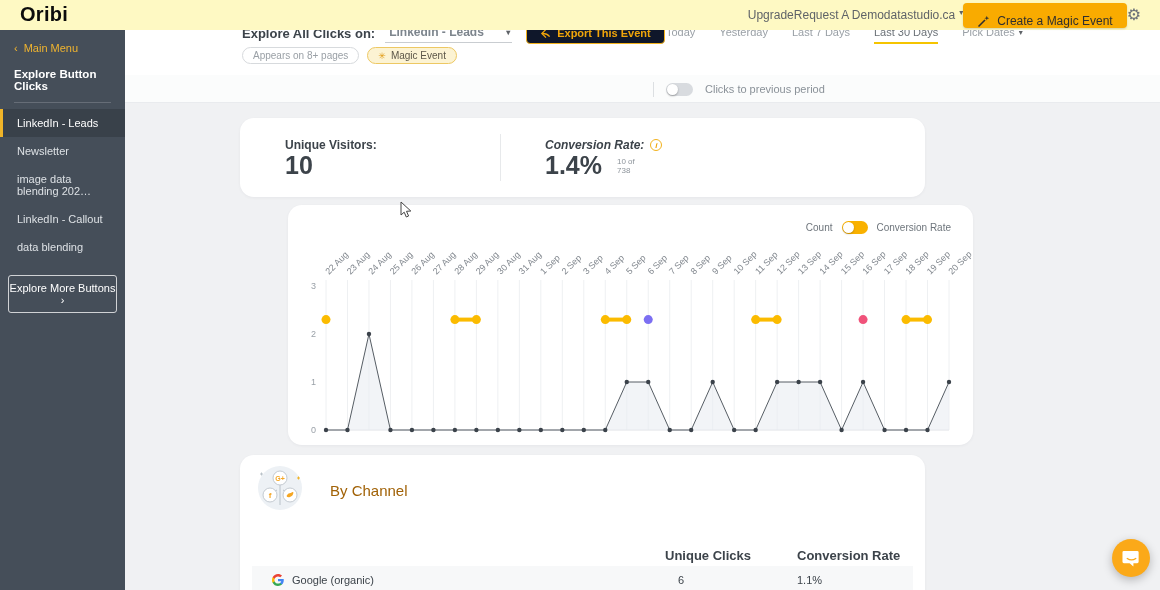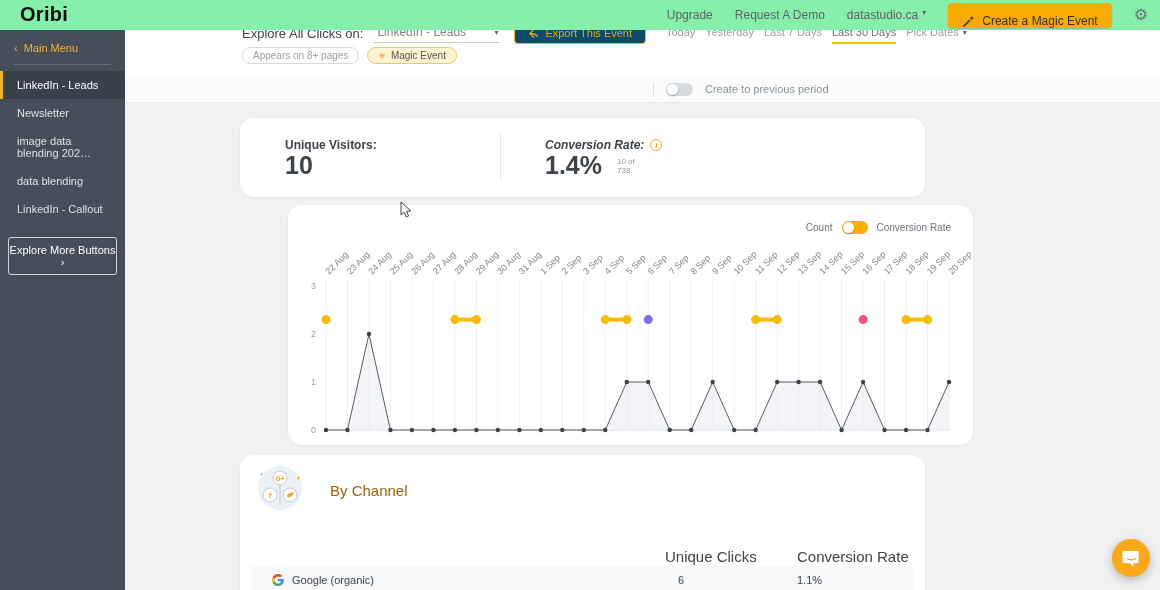--- a/index.html
+++ b/index.html
@@ -3,23 +3,23 @@
 <meta charset="utf-8">
 <style>
   * { margin:0; padding:0; box-sizing:border-box; }
   html,body { width:1160px; height:590px; }
   body {
     position:relative; overflow:hidden;
     font-family:"Liberation Sans", sans-serif;
     background:#f0f1f3; color:#3c434a;
   }
   
-  .topbar { position:absolute; left:0; top:0; width:1160px; height:30px; background:#86efac; z-index:50; }
+  .topbar { position:absolute; left:0; top:0; width:1160px; height:30px; background:#fef9c3; z-index:50; }
   .logo { position:absolute; left:20px; top:3px; font-size:20px; font-weight:800; letter-spacing:.3px; color:#0c0c0c; cursor:pointer; }
-  .topnav { position:absolute; right:12px; top:0; height:30px; display:flex; align-items:center; gap:22px; }
+  .topnav { position:absolute; right:19px; top:0; height:30px; display:flex; align-items:center; }
   .topnav .navlink { font-size:12px; color:#5f6368; cursor:pointer; white-space:nowrap; }
   .account { display:flex; align-items:flex-start; gap:4px; }
   .caret { font-size:8px; color:#5f6368; }
   .magic-btn { display:flex; align-items:flex-end; gap:7px; background:#F9AB00; border-radius:4px; height:25px; padding:0 14px; font-size:12px; color:#2f2f2f; cursor:pointer; box-shadow:0 1px 2px rgba(0,0,0,.15); }
   .gear { font-size:16px; color:#6d7278; cursor:pointer; line-height:1; }
   
   .sidebar { position:absolute; left:0; top:30px; width:125px; height:560px; background:#454e59; z-index:40; }
   .back-link { display:flex; align-items:center; gap:6px; padding:12px 14px 10px; color:#F0B42F; font-size:11px; cursor:pointer; }
   .side-title { padding:4px 14px 10px; color:#fff; font-size:11.5px; font-weight:bold; }
   .side-divider { border-bottom:1px solid rgba(255,255,255,.18); margin:0 14px 6px; }
@@ -28,26 +28,26 @@
   .explore-more { margin:14px 8px 0; border:1px solid rgba(255,255,255,.75); border-radius:3px; text-align:center; padding:6px 0; font-size:11px; color:#fff; cursor:pointer; }
   
   .band-white { position:absolute; left:125px; top:30px; width:1035px; height:45px; background:#fff; z-index:1; }
   .compare-band { position:absolute; left:125px; top:75px; width:1035px; height:28px; background:#fbfcfc; border-bottom:1px solid #e9ebee; z-index:1; }
   .compare-wrap { position:absolute; left:528px; top:0; height:28px; display:flex; align-items:center; gap:12px; }
   .v-div { height:15px; border-left:1px solid #dcdfe2; }
   .toggle-off { position:relative; width:27px; height:13px; border-radius:7px; background:#d8dbdf; cursor:pointer; }
   .toggle-off .knob { position:absolute; left:1px; top:1px; width:11px; height:11px; border-radius:50%; background:#fff; box-shadow:0 1px 2px rgba(0,0,0,.3); }
   .compare-label { font-size:11px; color:#8a9198; }
   
-  .explore-row { position:absolute; left:242px; top:22px; z-index:2; display:flex; align-items:center; }
+  .explore-row { position:absolute; left:242px; top:22px; z-index:2; display:flex; align-items:center;font-weight:bold; }
   .explore-label { font-size:13px; color:#3c434a; }
   .event-select { display:flex; align-items:center; justify-content:space-between; width:127px; margin-left:10px; border-bottom:1px solid #c9cdd1; font-size:12px; color:#7d858d; padding:2px 2px 3px 4px; cursor:pointer; }
-  .export-btn { display:flex; align-items:flex-end; gap:6px; margin-left:14px; border:1px solid #F2B21D; border-radius:4px; background:#0c4a6e; color:#F0A importantc; }
+  .export-btn { display:flex; align-items:flex-end; gap:6px; margin-left:14px; border:1px solid #F2B21D; border-radius:4px; background:#0f172a; color:#F0A importantc; }
   .export-btn { color:#F0A50A; font-size:11px; padding:4px 13px; cursor:pointer; }
-  .date-filters { position:absolute; left:666px; top:26px; z-index:2; display:flex; gap:10px; font-size:11px; color:#9aa0a6; }
+  .date-filters { position:absolute; left:666px; top:26px; z-index:2; display:flex; gap:24px; font-size:11px; color:#9aa0a6; }
   .date-filters .df { cursor:pointer; white-space:nowrap; position:relative; }
   .date-filters .df.active { color:#6b7177; }
   .date-filters .df.active::after { content:""; position:absolute; left:0; right:0; bottom:-6px; border-bottom:2px solid #F5C400; }
   .pickwrap { display:flex; align-items:center; gap:4px; }
   .badges { position:absolute; left:242px; top:47px; z-index:2; display:flex; gap:8px; align-items:flex-end; }
   .badge-plain { border:1px solid #d7dadd; border-radius:10px; background:#fff; color:#9aa0a6; font-size:10px; padding:2px 10px; }
   .badge-magic { display:flex; align-items:center; gap:5px; border:1px solid #EDC863; border-radius:10px; background:#FCF3D3; color:#5c5648; font-size:10px; padding:2px 10px; }
   .sparkle { color:#E09A14; font-size:9px; }
   
   .card { position:absolute; left:240px; width:685px; background:#fff; border-radius:14px; box-shadow:0 1px 3px rgba(60,70,80,.06); z-index:2; }
@@ -60,21 +60,21 @@
   .cr-detail { position:absolute; left:377px; top:39px; font-size:8px; line-height:9px; color:#8d949b; }
   .chart-card { top:205px; height:240px;margin-left:48px; }
   .chart-toggle { position:absolute; right:22px; top:16px; display:flex; align-items:center; gap:9px; font-size:10px; color:#6e757c; z-index:3; }
   .toggle-on { position:relative; width:26px; height:13px; border-radius:7px; background:#F9B100; cursor:pointer; }
   .toggle-on .knob { position:absolute; left:1px; top:1px; width:11px; height:11px; border-radius:50%; background:#fff; box-shadow:0 1px 2px rgba(0,0,0,.25); }
   svg.chart { position:absolute; left:0; top:0; width:685px; height:240px; }
   svg text { font-family:"Liberation Sans", sans-serif; }
   .bychannel-card { top:455px; height:150px; }
   .bc-title { position:absolute; left:90px; top:27px; font-size:15px; color:#a16207; }
   .bc-illustration { position:absolute; left:17px; top:10px; }
-  .col-h { position:absolute; top:93px; font-size:15px; font-weight:normal; color:#3c434a; }
+  .col-h { position:absolute; top:93px; font-size:13px; font-weight:bold; color:#3c434a; }
   .channel-row { position:absolute; left:12px; width:661px; top:111px; height:28px; background:#f7f8f9; display:flex; align-items:center; padding-left:20px; font-size:11px; color:#3c434a; cursor:pointer; }
   .channel-row .g-icon { margin-right:8px; display:flex; }
   .cell { position:absolute; font-size:11px; color:#3c434a; }
   
   .chat-launcher { position:absolute; left:1112px; top:539px; width:38px; height:38px; border-radius:50%; background:#FBA919; display:flex; align-items:center; justify-content:center; cursor:pointer; box-shadow:0 3px 10px rgba(0,0,0,.25); z-index:60; }
   .cursor { position:absolute; left:400px; top:201px; z-index:70; pointer-events:none; }
 </style>
 </head>
 <body>
 
@@ -96,40 +96,41 @@
     </span>
     <span class="gear">⚙</span>
   </div>
 </div>
 
 <div class="sidebar">
   <div class="back-link">
     <span>‹</span>
     <span>Main Menu</span>
   </div>
+  <div class="side-title">Explore Button Clicks</div>
   <div class="side-divider"></div>
   <div class="side-item selected">LinkedIn - Leads</div>
   <div class="side-item">Newsletter</div>
   <div class="side-item">image data blending 202…</div>
+  <div class="side-item">LinkedIn - Callout</div>
   <div class="side-item">data blending</div>
-  <div class="side-item">LinkedIn - Callout</div>
   <div class="explore-more">
     <span>Explore More Buttons</span>
     <span>›</span>
   </div>
 </div>
 
 <div class="band-white"></div>
 <div class="compare-band">
   <div class="compare-wrap">
     <span class="v-div"></span>
     <span class="toggle-off">
         <span class="knob"></span>
       </span>
-    <span class="compare-label">Create to previous period</span>
+    <span class="compare-label">Clicks to previous period</span>
   </div>
 </div>
 
 <div class="explore-row">
   <span class="explore-label">Explore All Clicks on:</span>
   <span class="event-select">
     <span>LinkedIn - Leads</span>
     <span class="caret">▾</span>
   </span>
   <span class="export-btn">

